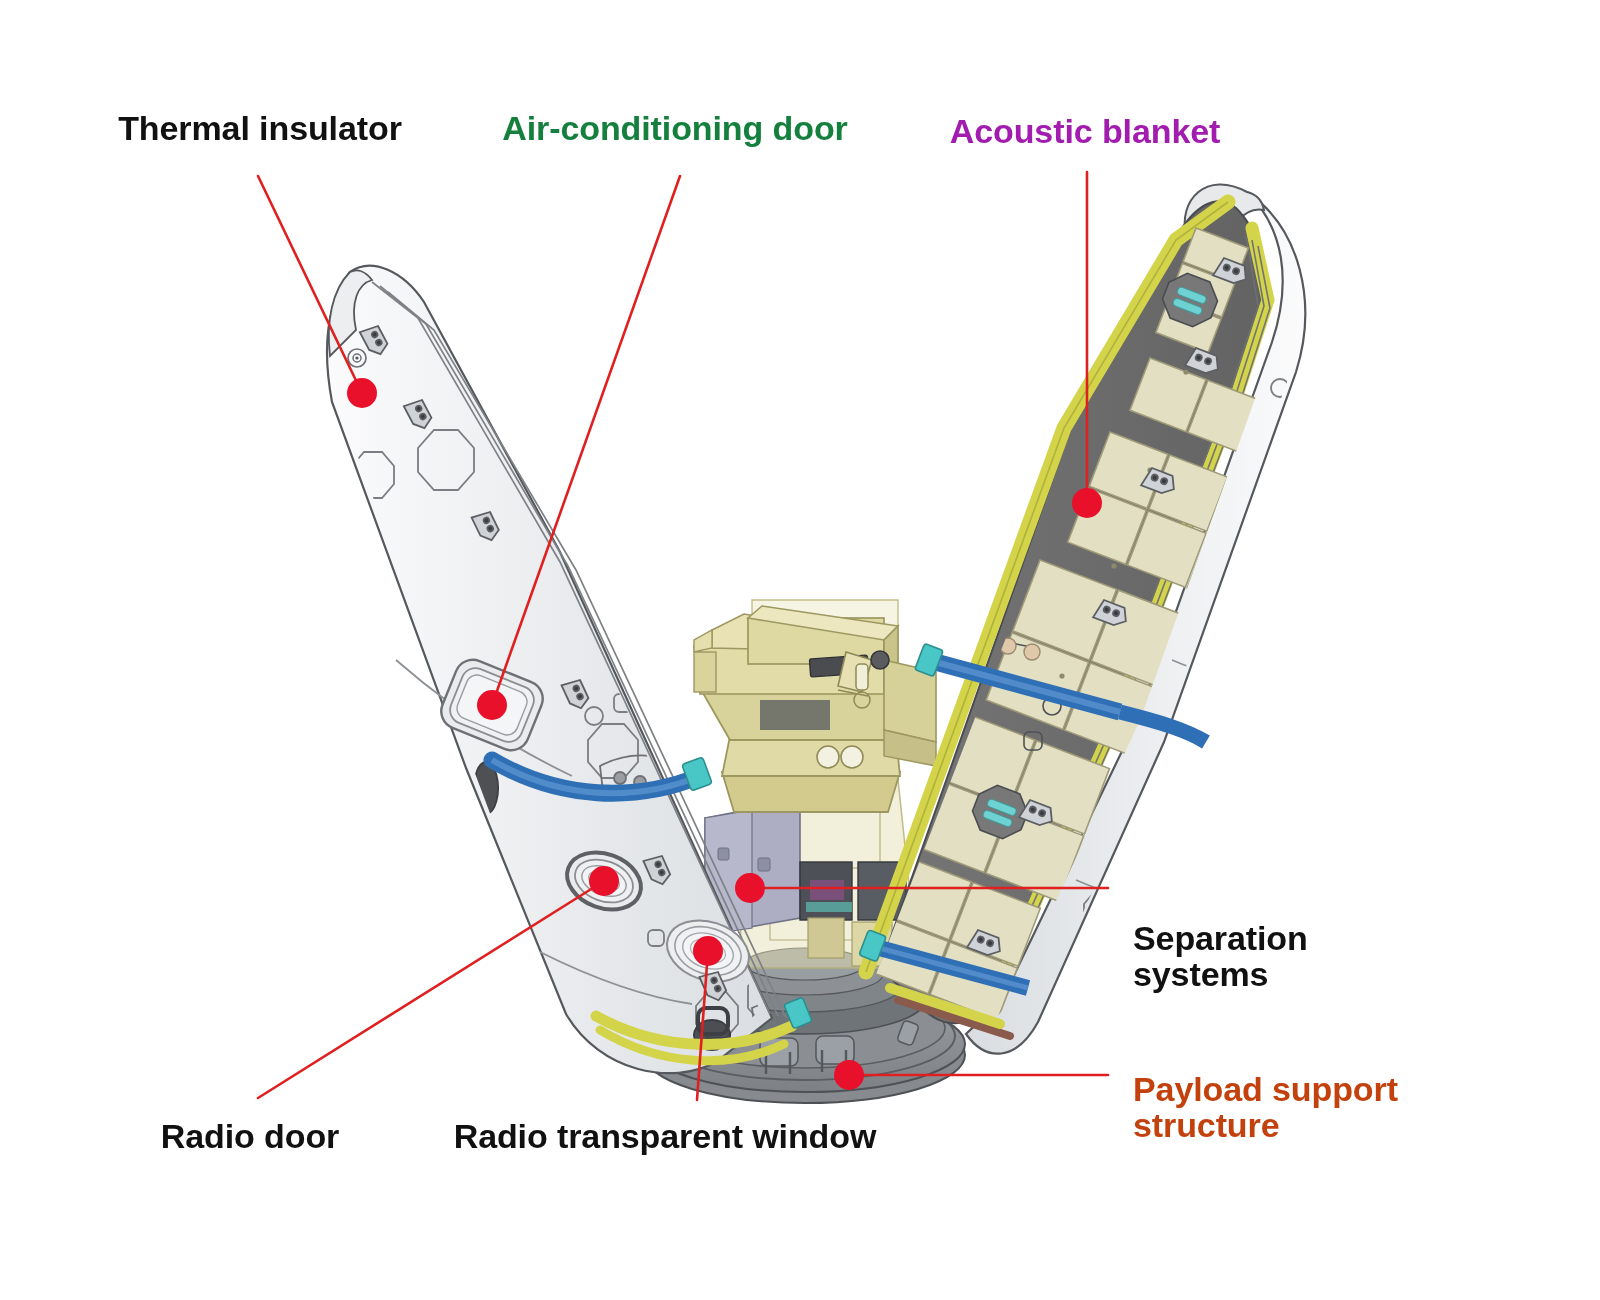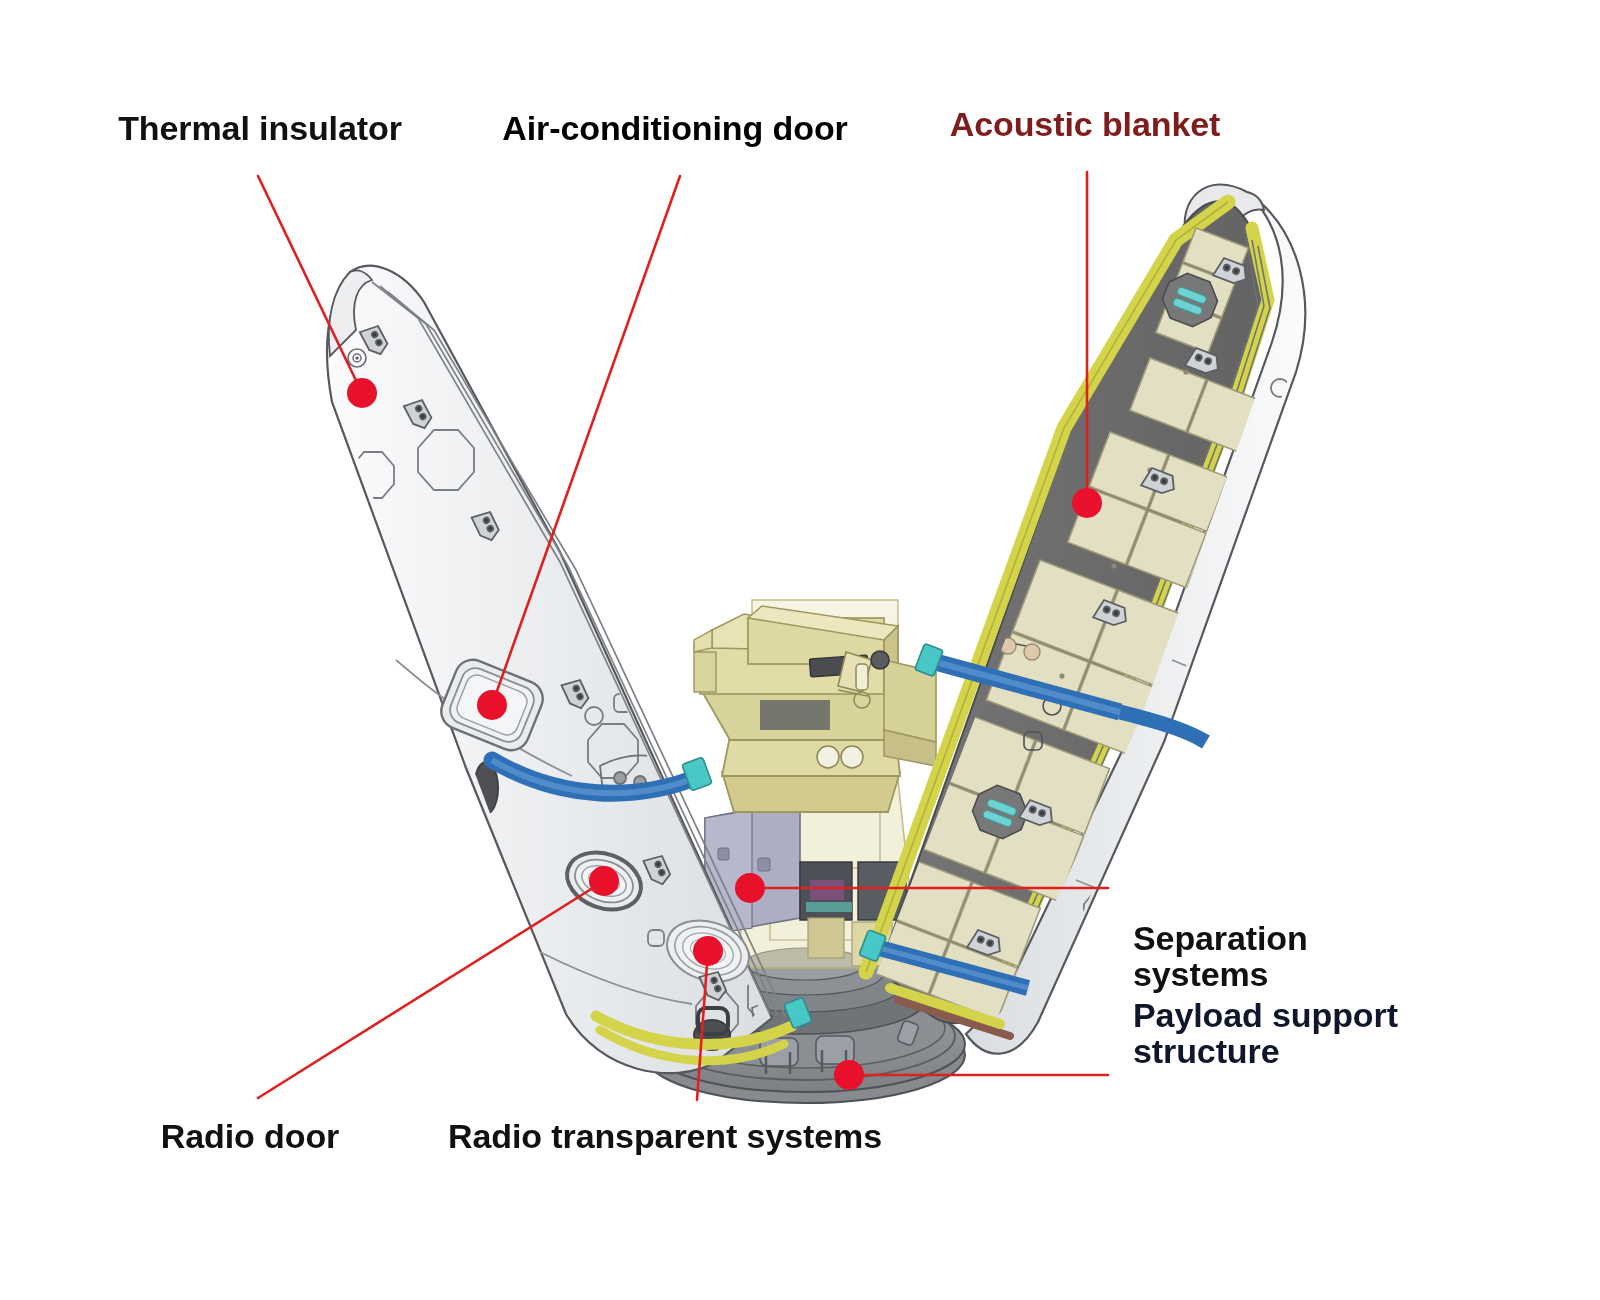--- a/index.html
+++ b/index.html
@@ -463,23 +463,23 @@
           <circle cx="750" cy="888" r="15" fill="#e8102a"></circle>
           <circle cx="849" cy="1075" r="15" fill="#e8102a"></circle>
           <circle cx="604" cy="881" r="15" fill="#e8102a"></circle>
           <circle cx="708" cy="951" r="15" fill="#e8102a"></circle>
         </g>
   </g>
 </svg>
 
 <div id="labels">
       <div class="callout-label cl-center" style="left: 95px; top: 110px; width: 330px; color: rgb(17, 17, 17);">Thermal insulator</div>
-      <div class="callout-label cl-center" style="left: 470px; top: 110px; width: 410px; color: #000000;">Air-conditioning door</div>
-      <div class="callout-label cl-center" style="left: 925px; top: 106px; width: 320px; color: #7f1d1d;">Acoustic blanket</div>
+      <div class="callout-label cl-center" style="left: 470px; top: 110px; width: 410px; color: #15803d;">Air-conditioning door</div>
+      <div class="callout-label cl-center" style="left: 925px; top: 113px; width: 320px; color: #a21caf;">Acoustic blanket</div>
       <div class="callout-label cl-left" style="left: 1133px; top: 872px; width: 300px; color: rgb(17, 17, 17); margin-top: 48px;">Separation
 systems</div>
-      <div class="callout-label cl-left" style="left: 1133px; top: 997px; width: 320px; color: #0f172a;">Payload support
+      <div class="callout-label cl-left" style="left: 1133px; top: 1071px; width: 320px; color: #c2410c;">Payload support
 structure</div>
       <div class="callout-label cl-center" style="left: 120px; top: 1118px; width: 260px; color: rgb(17, 17, 17);">Radio door</div>
-      <div class="callout-label cl-center" style="left: 415px; top: 1118px; width: 500px; color: rgb(17, 17, 17);">Radio transparent systems</div>
+      <div class="callout-label cl-center" style="left: 415px; top: 1118px; width: 500px; color: rgb(17, 17, 17);">Radio transparent window</div>
     </div>
 
 </div>
 
 </body></html>

